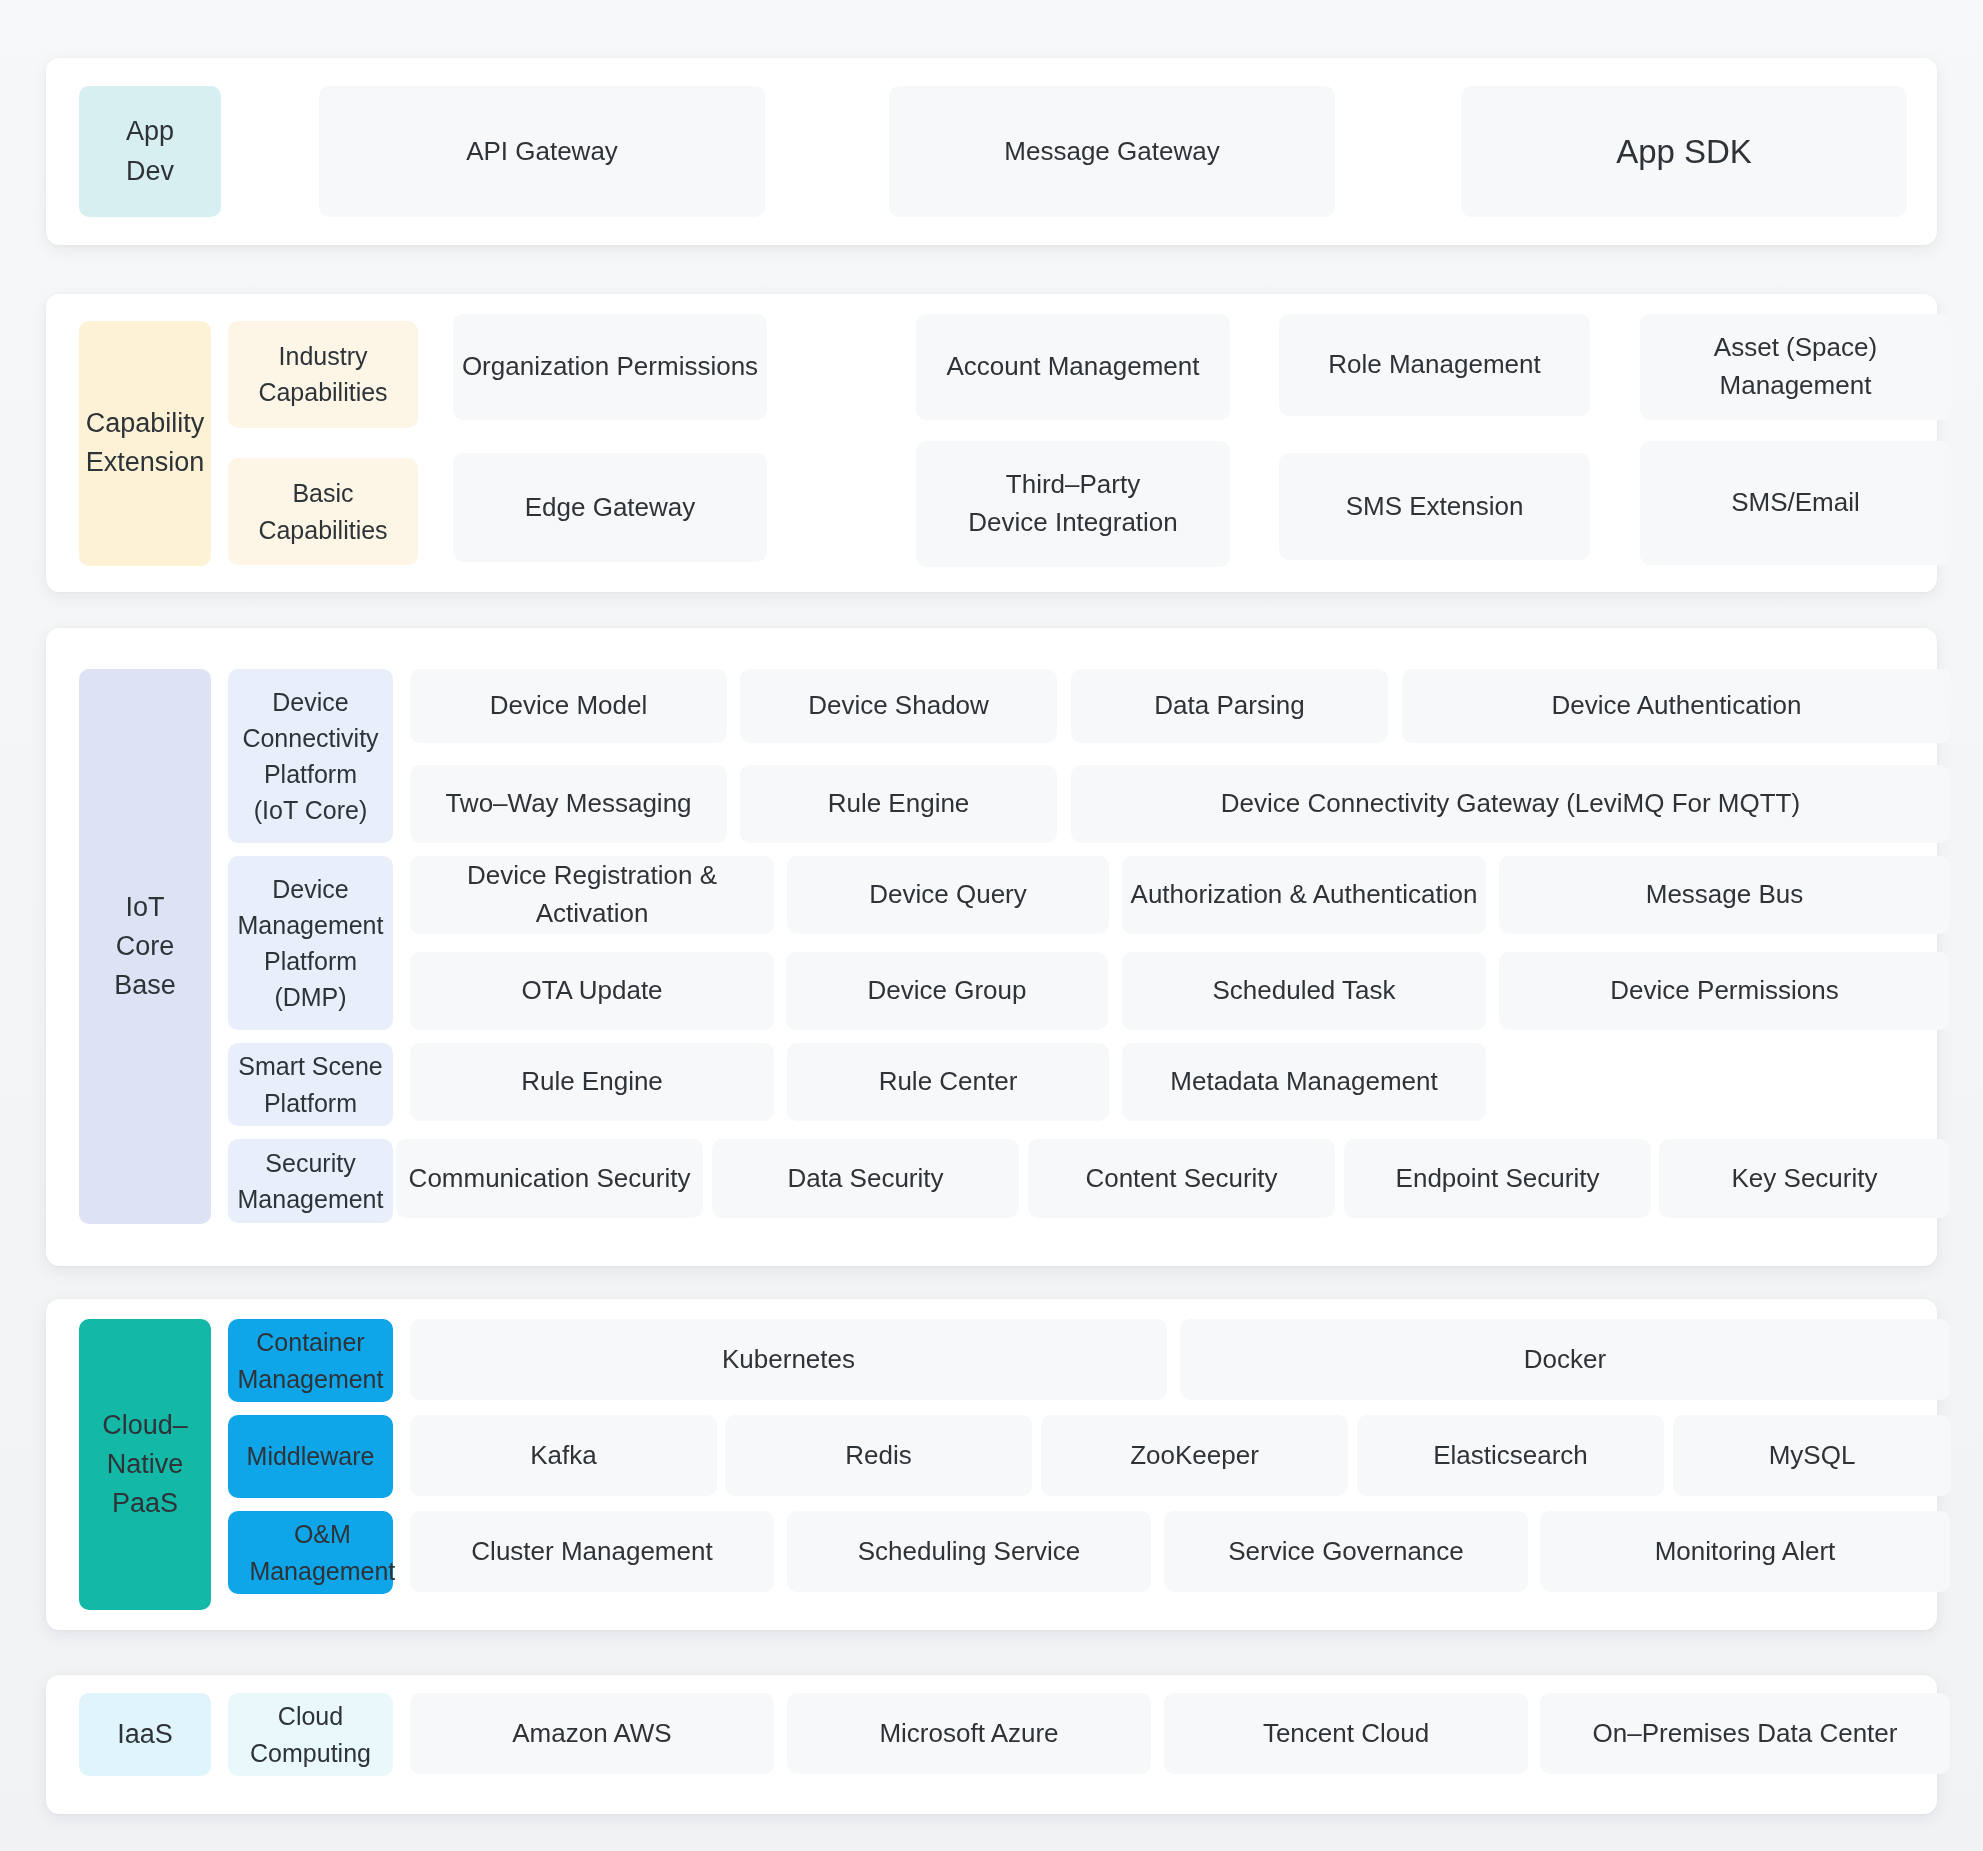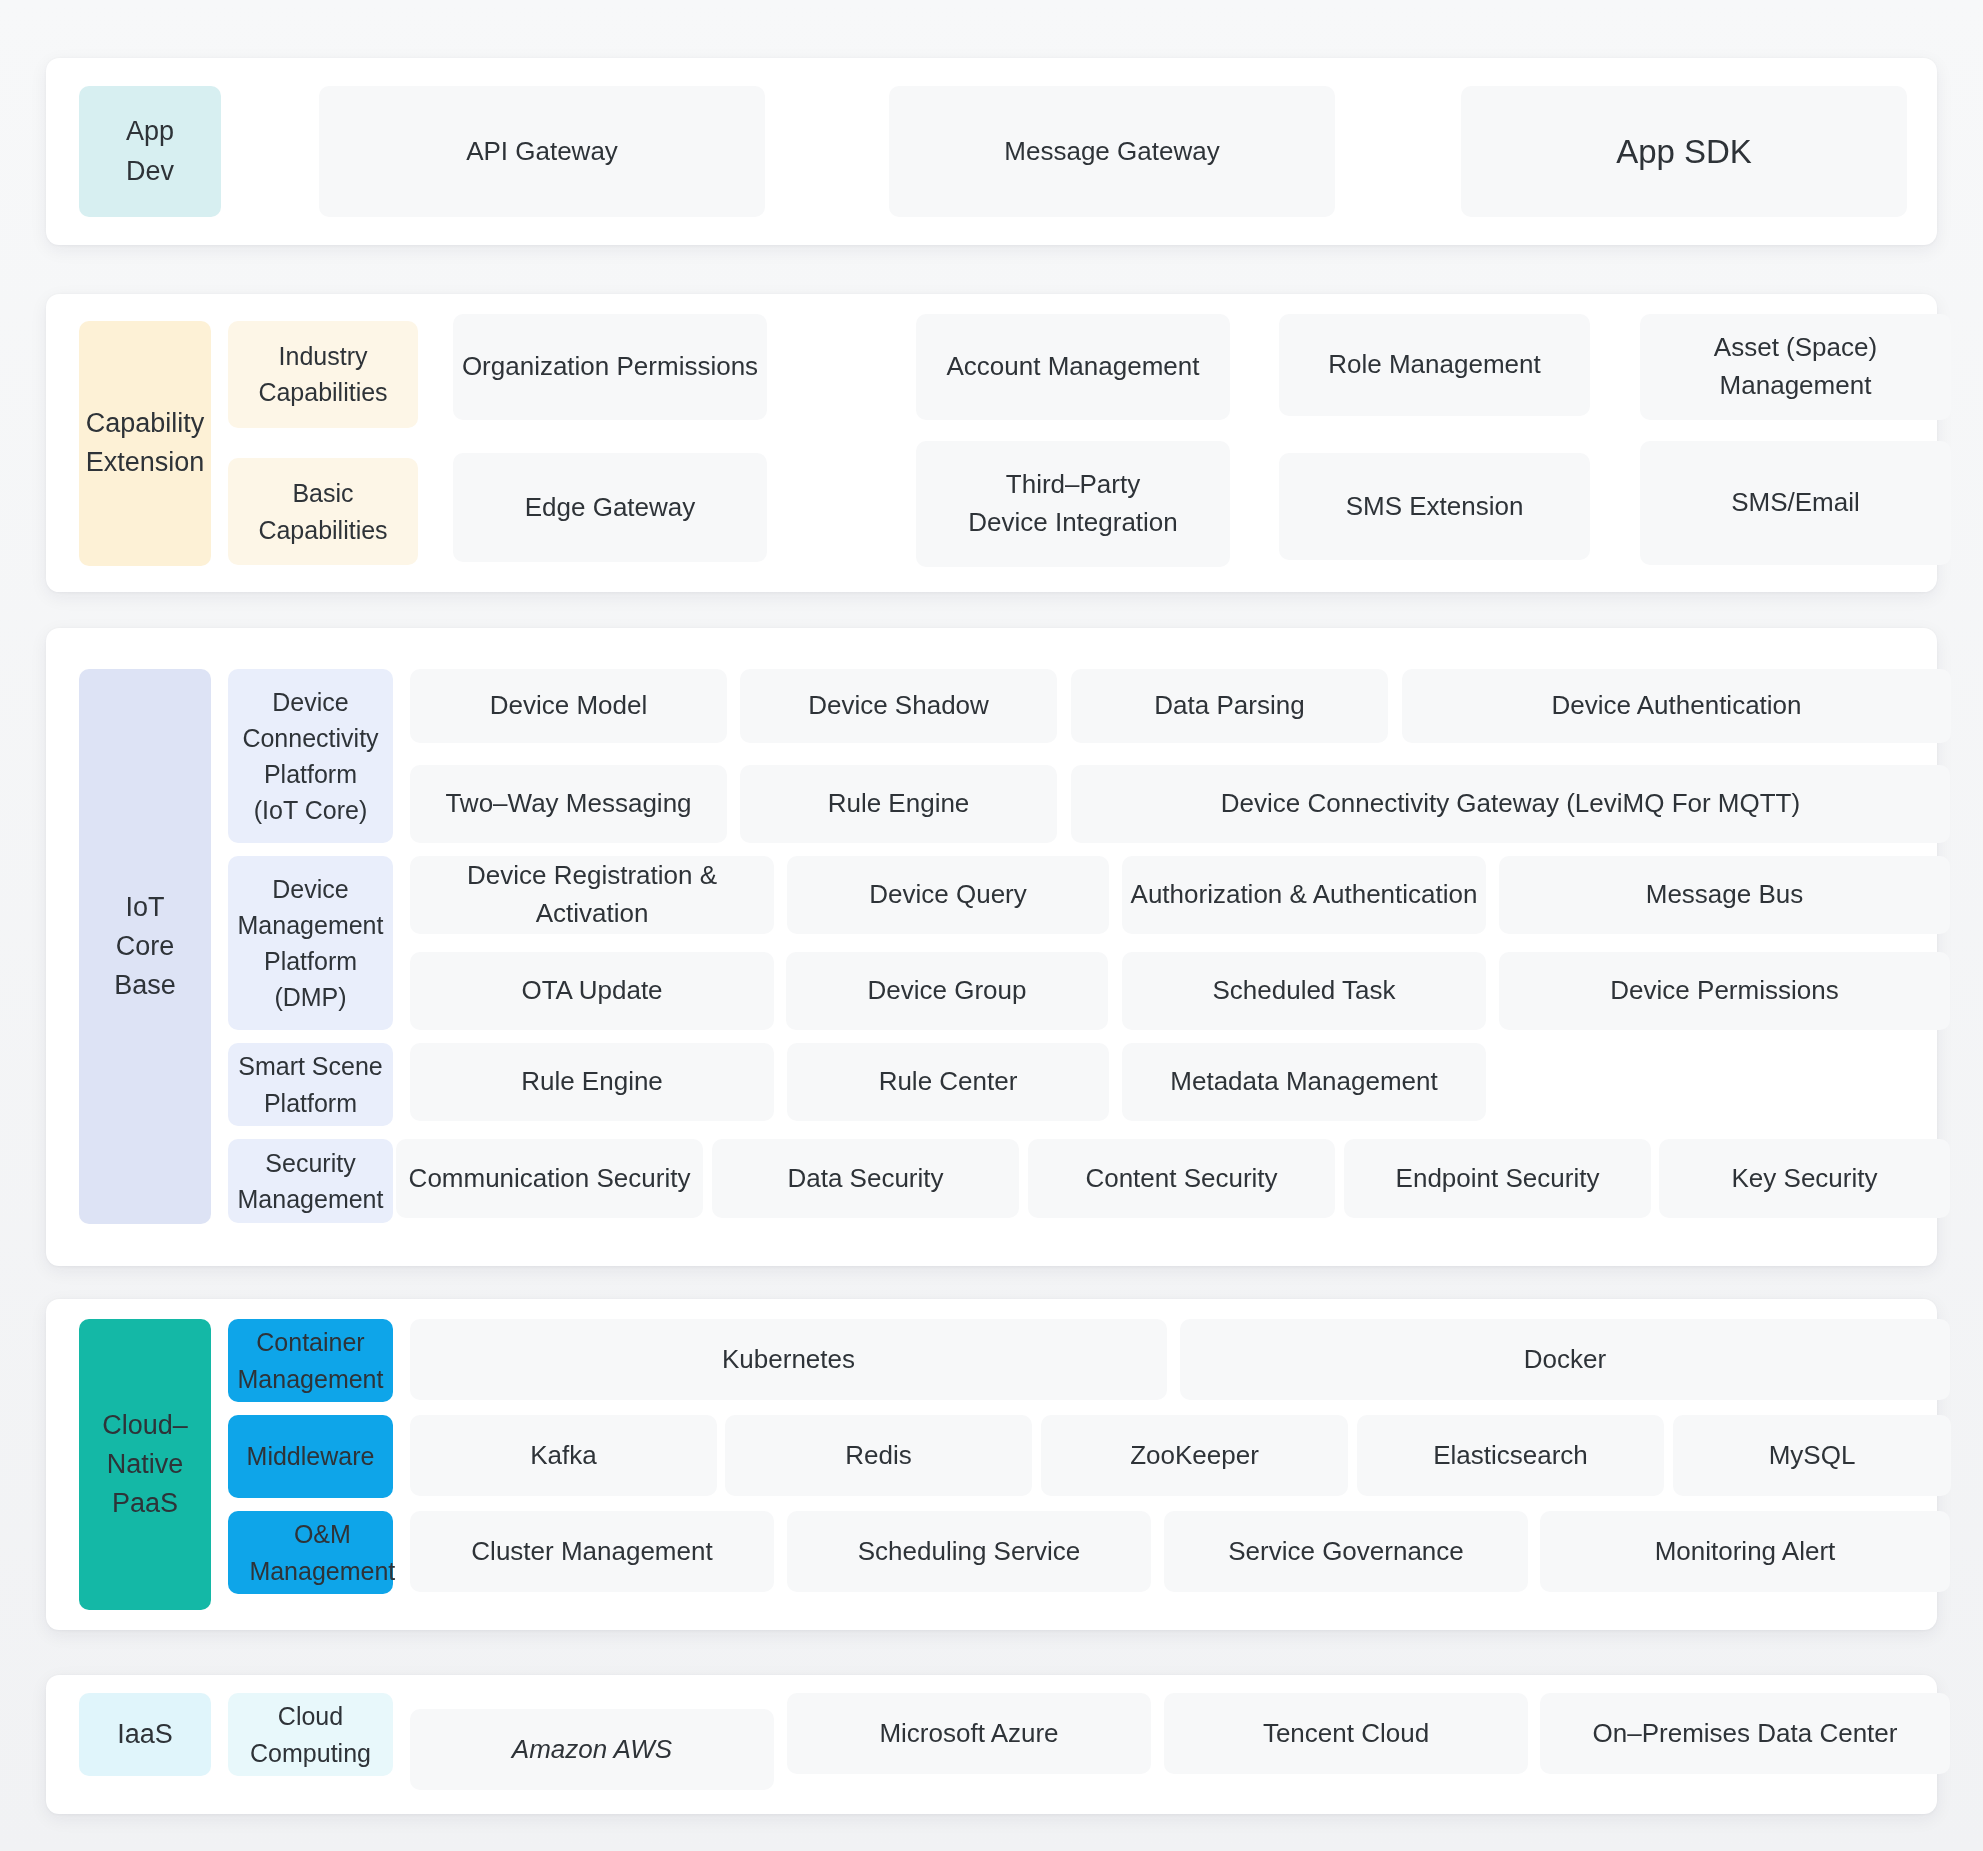--- a/index.html
+++ b/index.html
@@ -173,20 +173,20 @@
     <div class="tile grey fs31" style="left:1494px; top:212px; width:410px; height:81px;">Monitoring Alert</div>
   </div>
 
   <div class="panel" style="left:46px; top:1675px; width:1891px; height:139px;">
 
     <div class="tile tealL fs33" style="left:33px; top:18px; width:132px; height:83px; background:#e0f5fb;">IaaS</div>
 
     <div class="tile tealL fs30" style="left:182px; top:18px; width:165px; height:83px; white-space:pre-line;">Cloud
 Computing</div>
 
-    <div class="tile grey fs31" style="left:364px; top:34px; width:364px; height:81px;font-style:italic;">Amazon AWS</div>
+    <div class="tile grey fs31" style="left:364px; top:18px; width:364px; height:81px;">Amazon AWS</div>
     <div class="tile grey fs31" style="left:741px; top:18px; width:364px; height:81px;">Microsoft Azure</div>
     <div class="tile grey fs31" style="left:1118px; top:18px; width:364px; height:81px;">Tencent Cloud</div>
     <div class="tile grey fs31" style="left:1494px; top:18px; width:410px; height:81px;">On–Premises Data Center</div>
   </div>
 
 </div>
 
 
 </body></html>

